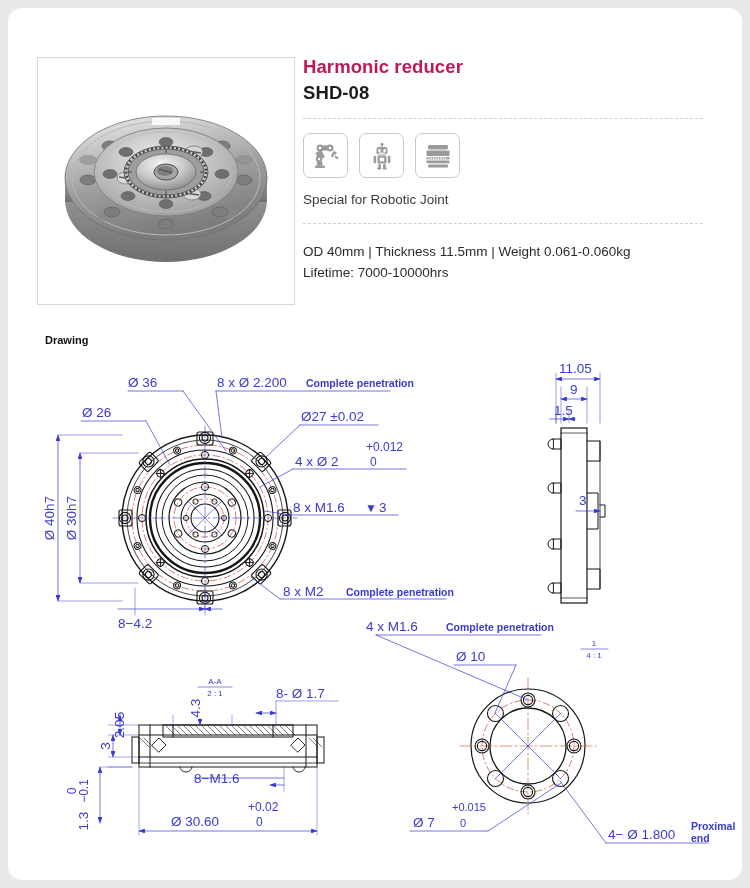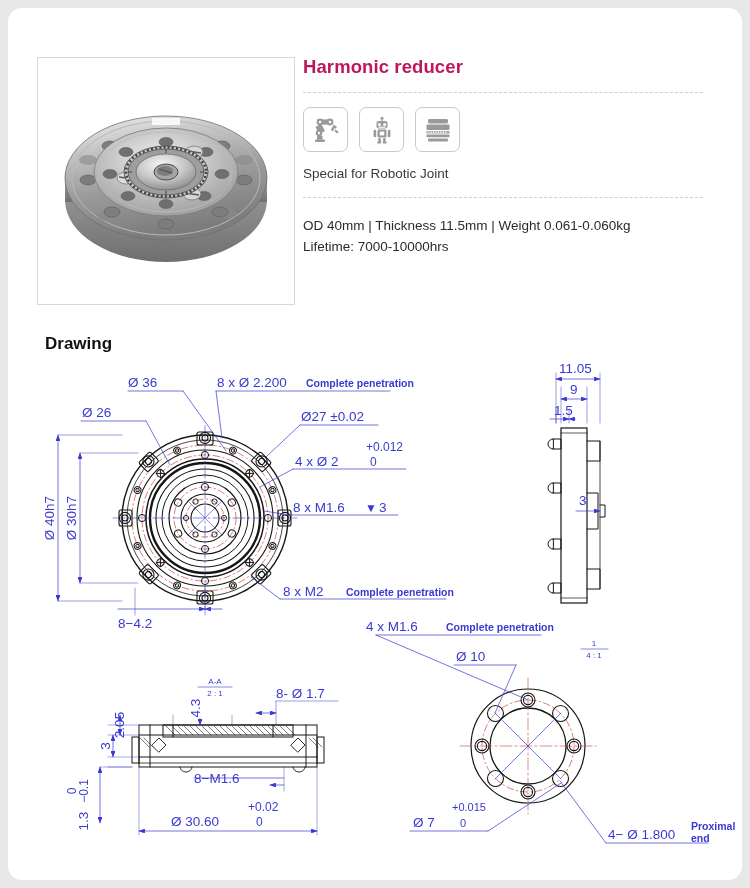--- a/index.html
+++ b/index.html
@@ -38,21 +38,21 @@
     width:45px;height:45px;border:1px solid #c9c9c9;border-radius:7px;
     box-sizing:border-box;display:flex;align-items:center;justify-content:center;
     background:#fff;
   }
   .sub{font-size:13.5px;color:#3a3a3a;margin-top:13px;line-height:18px;}
   .specs{font-size:13.5px;color:#2b2b2b;line-height:21px;margin-top:17px;}
   .specs div{white-space:nowrap;}
   
   .drawing-h{
     position:absolute;left:37px;top:326px;
-    font-size:17px;font-weight:bold;color:#111;
+    font-size:11px;font-weight:bold;color:#111;
   }
   .canvas-wrap{position:absolute;left:0px;top:345px;width:734px;height:520px;}
   svg{display:block;}
   text{font-family:"Liberation Sans", sans-serif;}
 </style>
 </head>
 <body>
 
 <div class="card">
 
@@ -157,20 +157,21 @@
             <ellipse cx="0" cy="-10" rx="12" ry="8" fill="#a5a5a5" stroke="#4c4c4c" stroke-width="1"></ellipse>
             <ellipse cx="-1" cy="-11" rx="8" ry="5" fill="#7e7e7e"></ellipse>
             <path d="M -7,-13 L 6,-9" stroke="#5a5a5a" stroke-width="1.6"></path>
           </g>
         </svg>
       </div>
     </div>
 
     <div class="info">
       <div class="title1">Harmonic reducer</div>
+      <div class="title2">SHD-08</div>
 
       <div class="divider"></div>
 
       <div class="icon-row">
         <div class="feat-icon">
           <svg width="30" height="30" viewBox="0 0 30 30" fill="#9a9a9a">
             <circle cx="9" cy="7" r="3.4"></circle>
             <circle cx="19" cy="7" r="3.4"></circle>
             <rect x="9" y="4.4" width="10" height="5.2"></rect>
             <circle cx="9" cy="7" r="1.3" fill="#fff"></circle>

